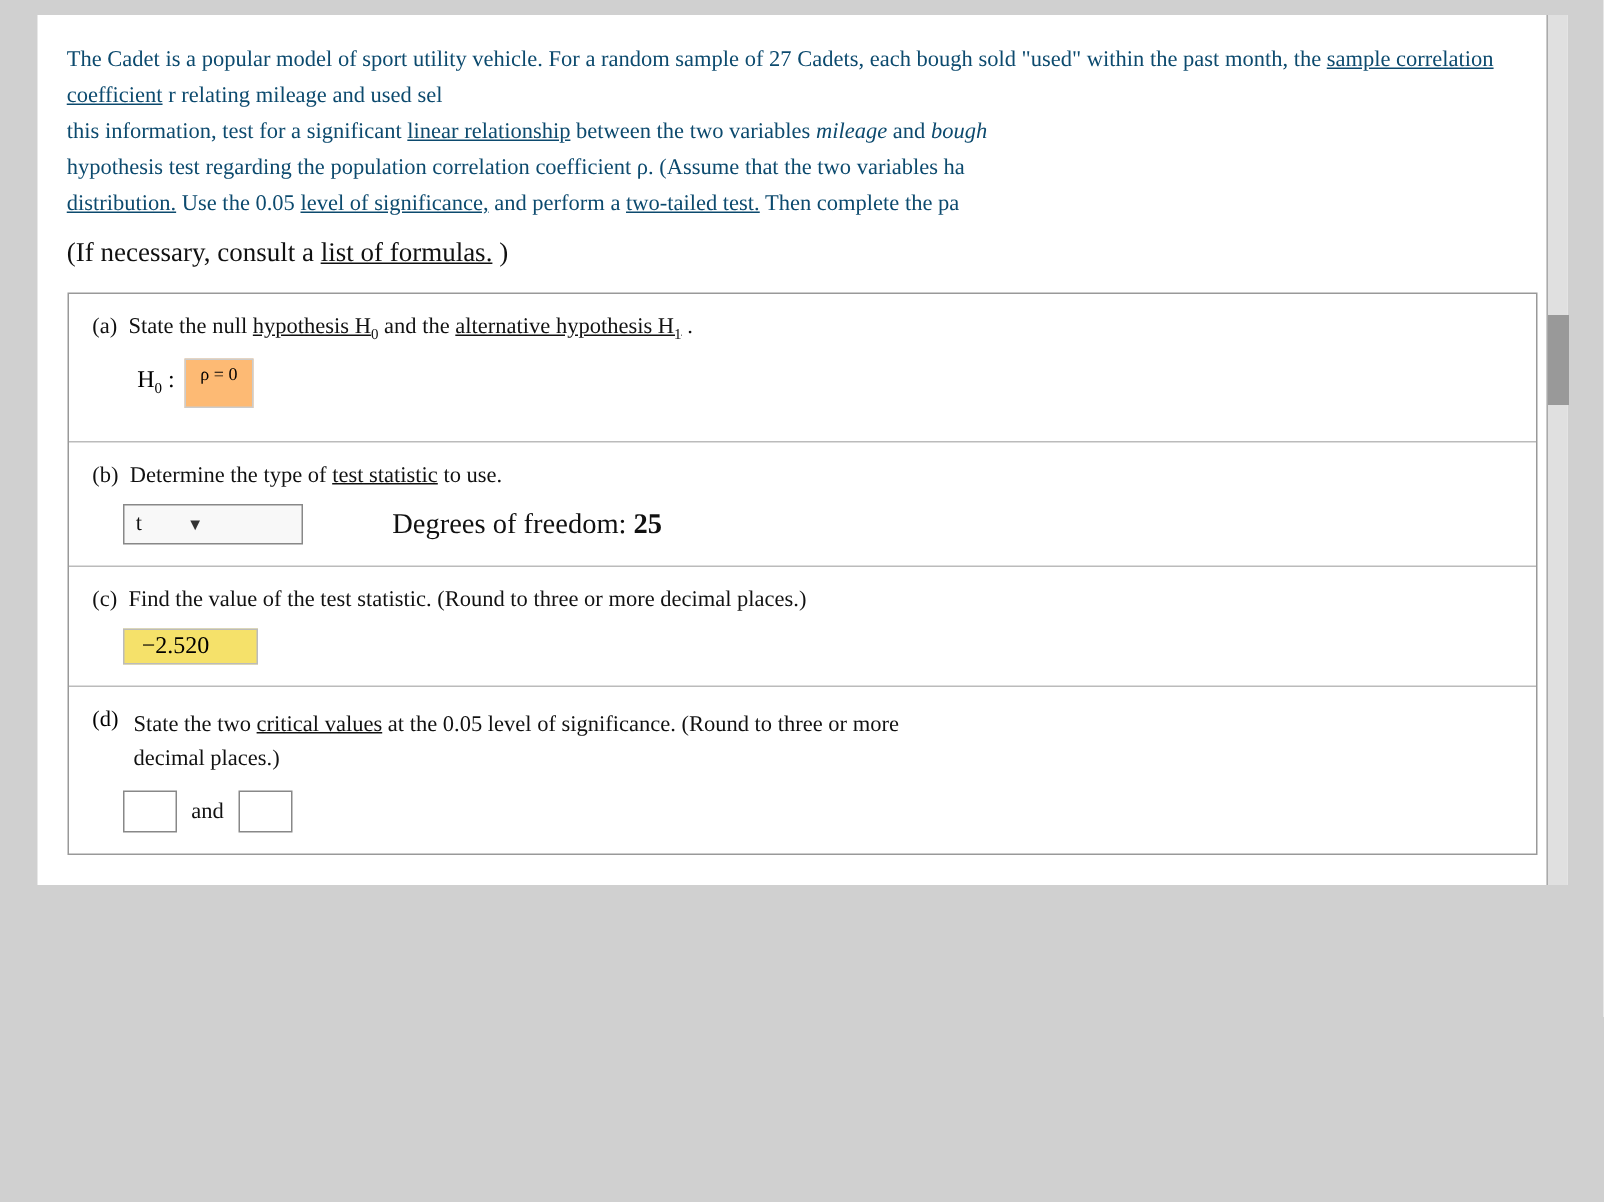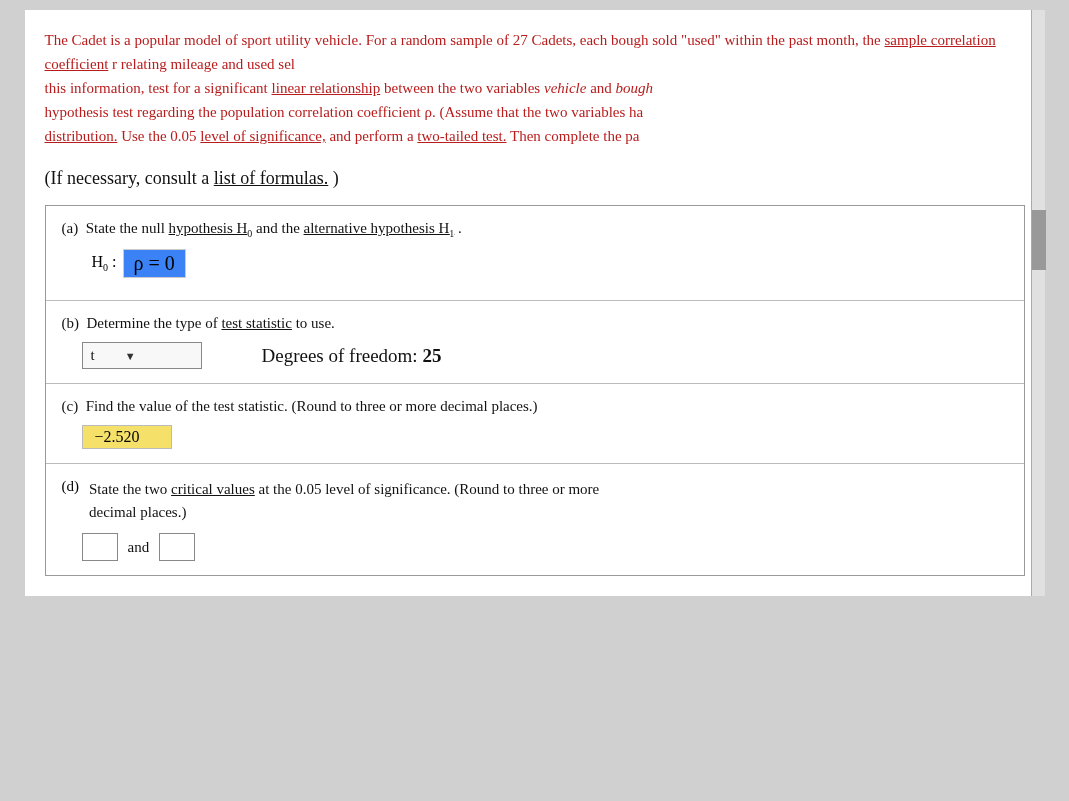--- a/index.html
+++ b/index.html
@@ -23,22 +23,22 @@
     .page-container {
       background: #ffffff;
       width: 1020px;
       padding: 18px 20px 20px 20px;
       position: relative;
     }
 
     .intro-text {
       font-size: 15px;
       line-height: 1.6;
-      color: #b91c1c;
-      margin-bottom: 20px;
+      color: #0c4a6e;
+      margin-bottom: 10px;
     }
 
     .underline {
       text-decoration: underline;
     }
 
     .italic {
       font-style: italic;
     }
 
@@ -74,24 +74,24 @@
       display: flex;
       align-items: center;
     }
 
     .hypothesis-label {
       font-size: 16px;
       margin-right: 6px;
     }
 
     .highlighted-box {
-      background: #3b82f6;
+      background: #fdba74;
       border: 1px solid #ccc;
-      padding: 2px 10px 2px 10px;
-      font-size: 20px;
+      padding: 2px 10px 14px 10px;
+      font-size: 12px;
       display: inline-block;
     }
 
     .section-b-content {
       display: flex;
       align-items: center;
       gap: 60px;
       margin-top: 8px;
       margin-left: 20px;
     }
@@ -208,21 +208,21 @@
 <div class="page-container">
 
   <div class="intro-text">
     <p>
       The Cadet is a popular model of sport utility vehicle. For a random sample of 27 Cadets, each bough
       sold "used" within the past month, the <span class="underline">sample correlation coefficient</span>
       <span> r relating mileage and used sel</span>
     </p>
     <p>
       this information, test for a significant <span class="underline">linear relationship</span>
-      <span> between the two variables <em class="italic">vehicle</em> and <em class="italic">bough</em></span>
+      <span> between the two variables <em class="italic">mileage</em> and <em class="italic">bough</em></span>
     </p>
     <p>
       hypothesis test regarding the population correlation coefficient ρ. (Assume that the two variables ha
     </p>
     <p>
       <span class="underline">distribution.</span>
       <span> Use the 0.05 </span><span class="underline">level of significance,</span>
       <span> and perform a </span><span class="underline">two-tailed test.</span>
       <span> Then complete the pa</span>
     </p>

